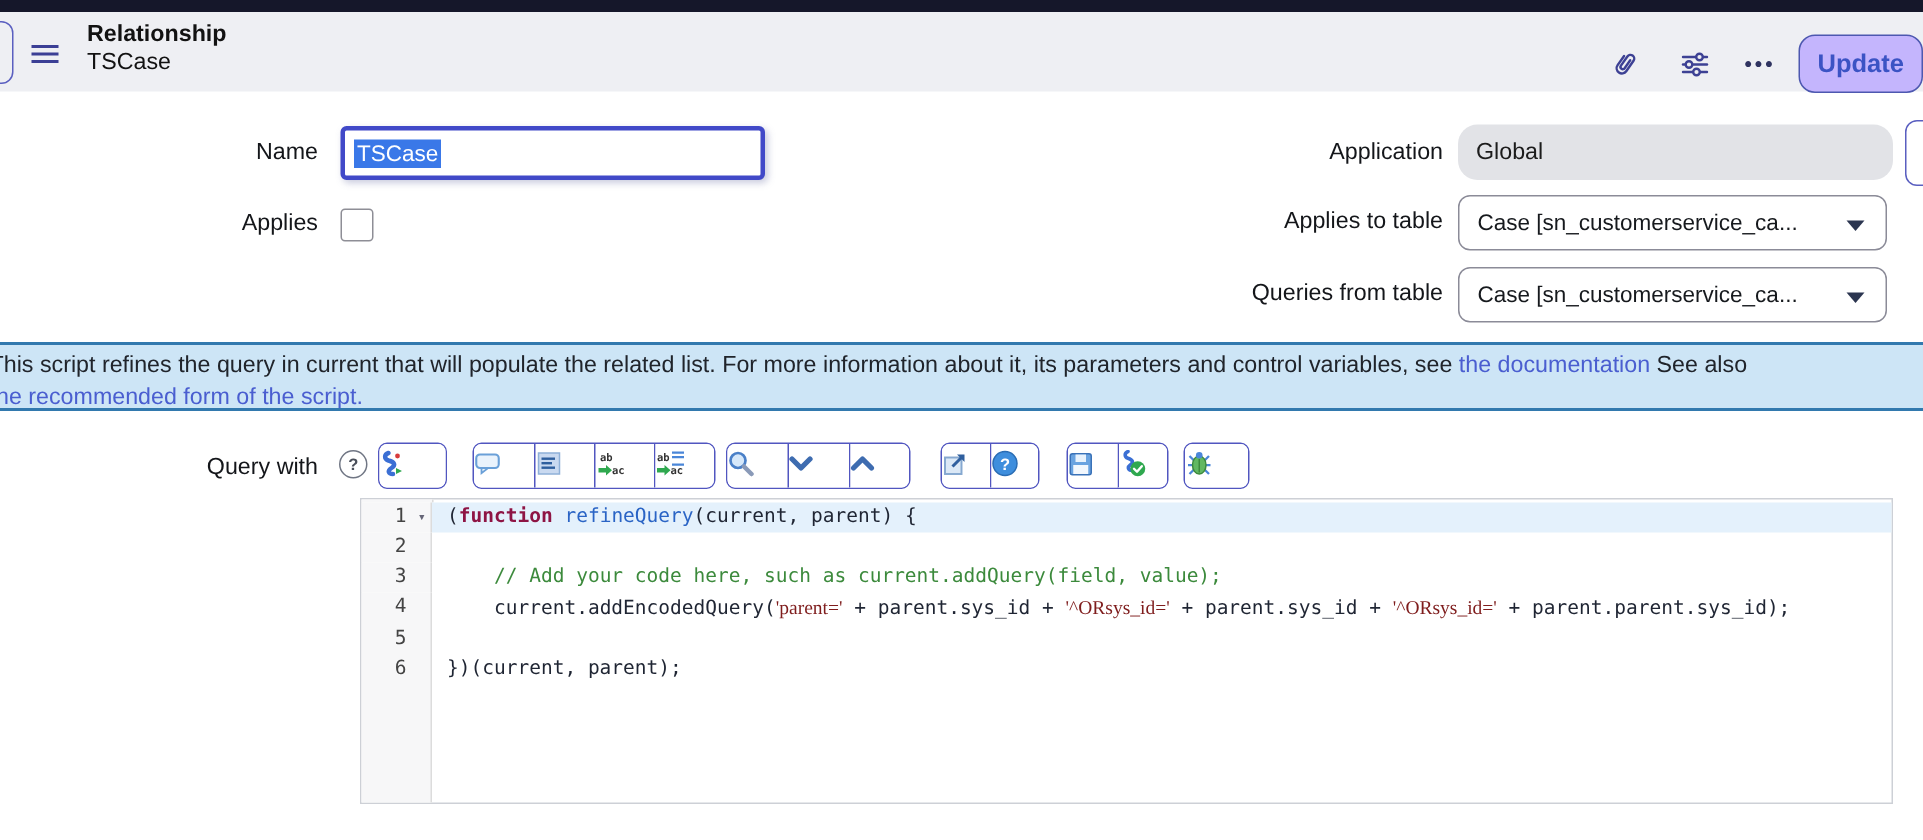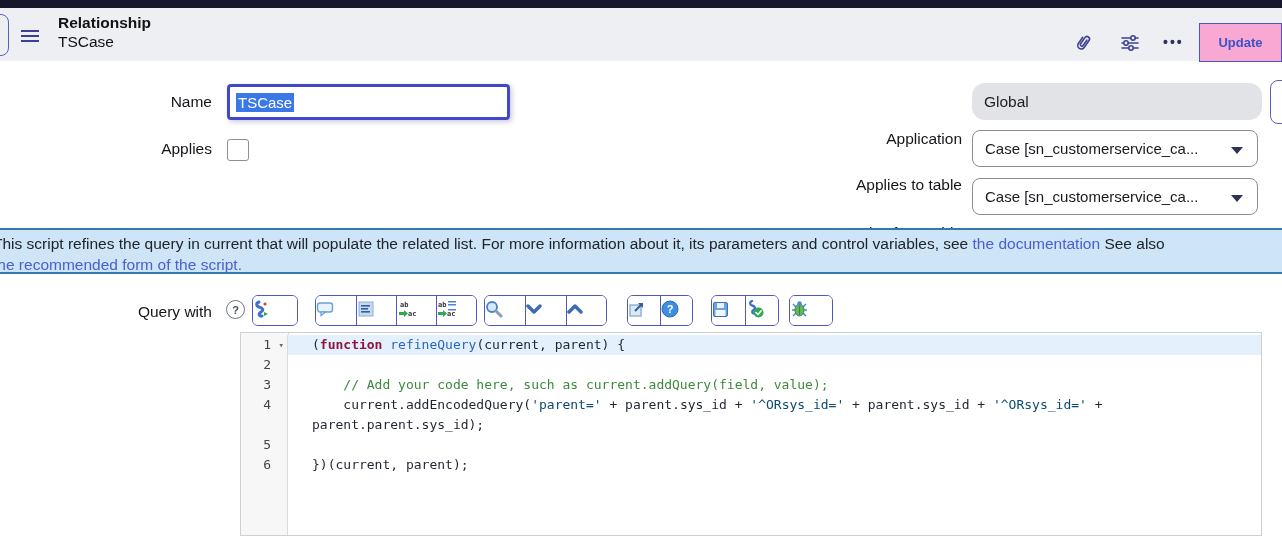--- a/index.html
+++ b/index.html
@@ -8,27 +8,27 @@
   
   .topbar{position:absolute;left:0;top:0;width:1282px;height:8px;background:#15172a;}
   .header{position:absolute;left:0;top:8px;width:1282px;height:53px;background:#eeeff3;}
   .nav-partial{position:absolute;left:-9px;top:6px;width:16px;height:40px;border:1.5px solid #5a5fc0;border-radius:8px;background:#eeeff3;}
   .hamburger{position:absolute;left:20px;top:19px;width:20px;height:16px;cursor:pointer;}
   .hamburger i{display:block;height:2px;background:#3b3f95;margin:3px 1px;}
   .title{position:absolute;left:58px;top:5px;font-size:15.5px;line-height:19px;color:#121212;}
   .title .l1{font-weight:700;}
   .hicon{position:absolute;top:24px;width:22px;height:22px;cursor:pointer;}
   .dots{position:absolute;top:26px;font-size:14px;font-weight:700;color:#2f3360;letter-spacing:2px;cursor:pointer;}
-  .update-btn{position:absolute;left:1199px;top:15px;width:83px;height:39px;background:#f9a8d4;
-      border:1.5px solid #4d58b0;border-radius:0;color:#3b53c4;font-size:13px;font-weight:600;
+  .update-btn{position:absolute;left:1199px;top:15px;width:83px;height:39px;background:#c4b5fd;
+      border:1.5px solid #4d58b0;border-radius:11px;color:#3b53c4;font-size:17px;font-weight:600;
       font-family:"Liberation Sans",sans-serif;cursor:pointer;}
   
   .lbl{position:absolute;font-size:15.5px;color:#14161a;text-align:right;}
   .lbl-left{left:0;width:212px;}
-  .lbl-right{left:700px;width:262px;margin-top:37px;}
+  .lbl-right{left:700px;width:262px;}
   .name-input{position:absolute;left:227px;top:84px;width:283px;height:36px;border:3px solid #4149c8;
       border-radius:4px;background:#fff;box-shadow:2px 2px 5px rgba(100,105,160,.35);
       display:flex;align-items:center;padding-left:6px;box-sizing:border-box;}
   .sel-text{background:#3a78e8;color:#fff;font-size:15px;padding:1px 2px;}
   .ro-field{position:absolute;left:972px;top:83px;width:290px;height:37px;background:#e2e3e7;border-radius:13px;
       display:flex;align-items:center;padding-left:12px;box-sizing:border-box;font-size:15.5px;color:#1c1c1c;}
   .side-partial{position:absolute;left:1270px;top:80px;width:26px;height:42px;border:1.5px solid #5a5fc0;border-radius:8px;background:#fff;}
   .checkbox{position:absolute;left:227px;top:139px;width:20px;height:20px;border:1px solid #8e8e96;border-radius:3px;background:#fff;cursor:pointer;}
   .dropdown{position:absolute;left:972px;width:286px;height:37px;border:1px solid #8b8b98;border-radius:8px;background:#fff;
       display:flex;align-items:center;padding-left:12px;box-sizing:border-box;font-size:15px;color:#16191d;cursor:pointer;}
@@ -49,28 +49,28 @@
   .tbtn:first-child{border-left:none;border-radius:5px 0 0 5px;}
   .tbtn:last-child{border-radius:0 5px 5px 0;}
   .tbtn.only{border-radius:5px;}
   
   .editor{position:absolute;left:240px;top:332px;width:1022px;height:204px;border:1px solid #cdd0d6;
       box-sizing:border-box;display:flex;flex-direction:column;background:#fff;
       font-family:"DejaVu Sans Mono",monospace;font-size:13px;line-height:20px;}
   .cm-row{display:flex;align-items:stretch;}
   .cm-row .gut{width:47px;flex:0 0 47px;background:#f7f7f8;border-right:1px solid #dcdcdc;
       text-align:right;padding-right:16px;box-sizing:border-box;color:#444;position:relative;}
-  .cm-row .code{flex:1;white-space:pre-wrap;word-wrap:break-word;padding-left:24px;padding-right:4px;min-height:20px;color:#1f2533;}
+  .cm-row .code{flex:1;white-space:pre-wrap;word-wrap:break-word;padding-left:10px;padding-right:4px;min-height:20px;color:#1f2533;}
   .cm-row.active .code{background:#e4f1fc;}
   .cm-fill{flex:1;}
   .fold{position:absolute;right:3px;top:0;font-size:9px;color:#667;}
   .tk-keyword{color:#8e1444;font-weight:700;}
   .tk-fn{color:#2a64c5;}
   .tk-comment{color:#3c8a3c;margin-top:36px;}
-  .tk-string{color:#0c4a6e;}
+  .tk-string{color:#7f1d1d;font-family:Liberation Serif, serif;}
   .tk-plain{color:#1f2533;}
   .pad-top{height:2px;flex:0 0 2px;display:flex;}
   .pad-top .gut{width:47px;flex:0 0 47px;background:#f7f7f8;border-right:1px solid #dcdcdc;}
   .pad-top .code{flex:1;}
 </style>
 </head>
 <body>
 
 <div class="topbar"></div>
 <div class="header">

